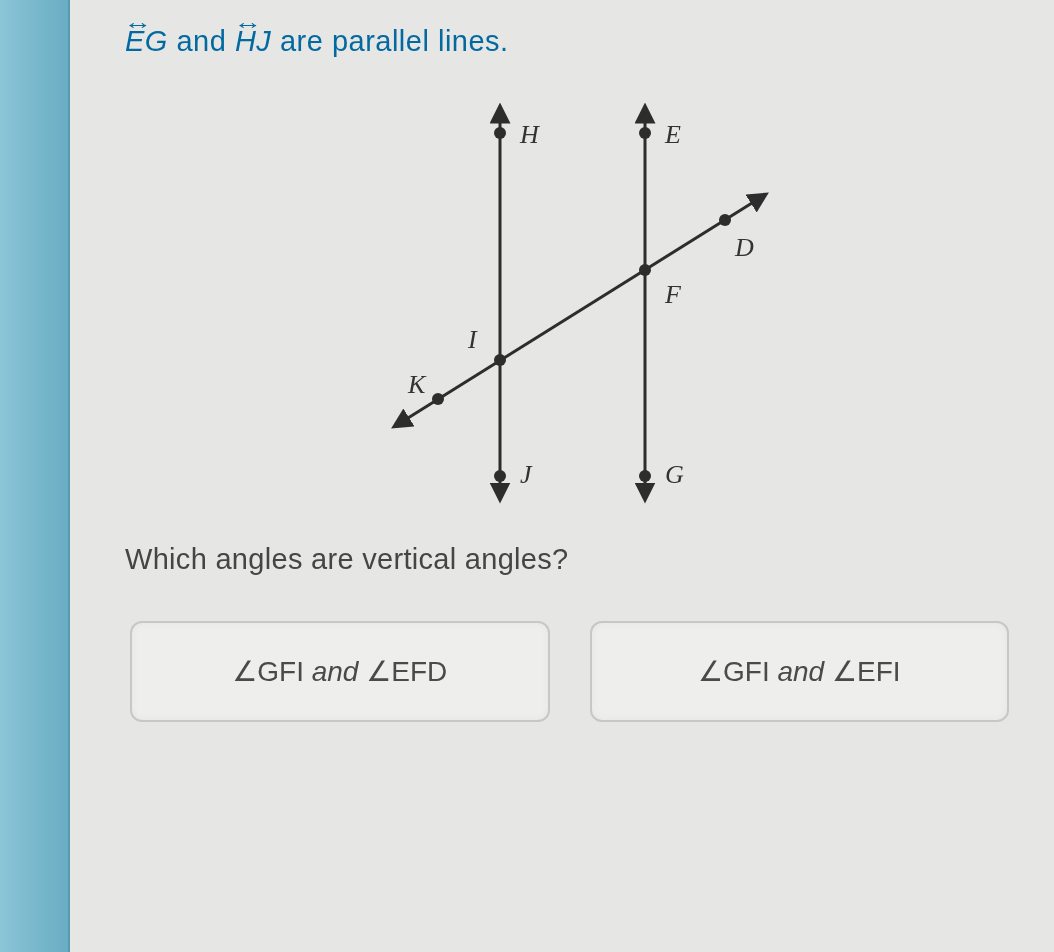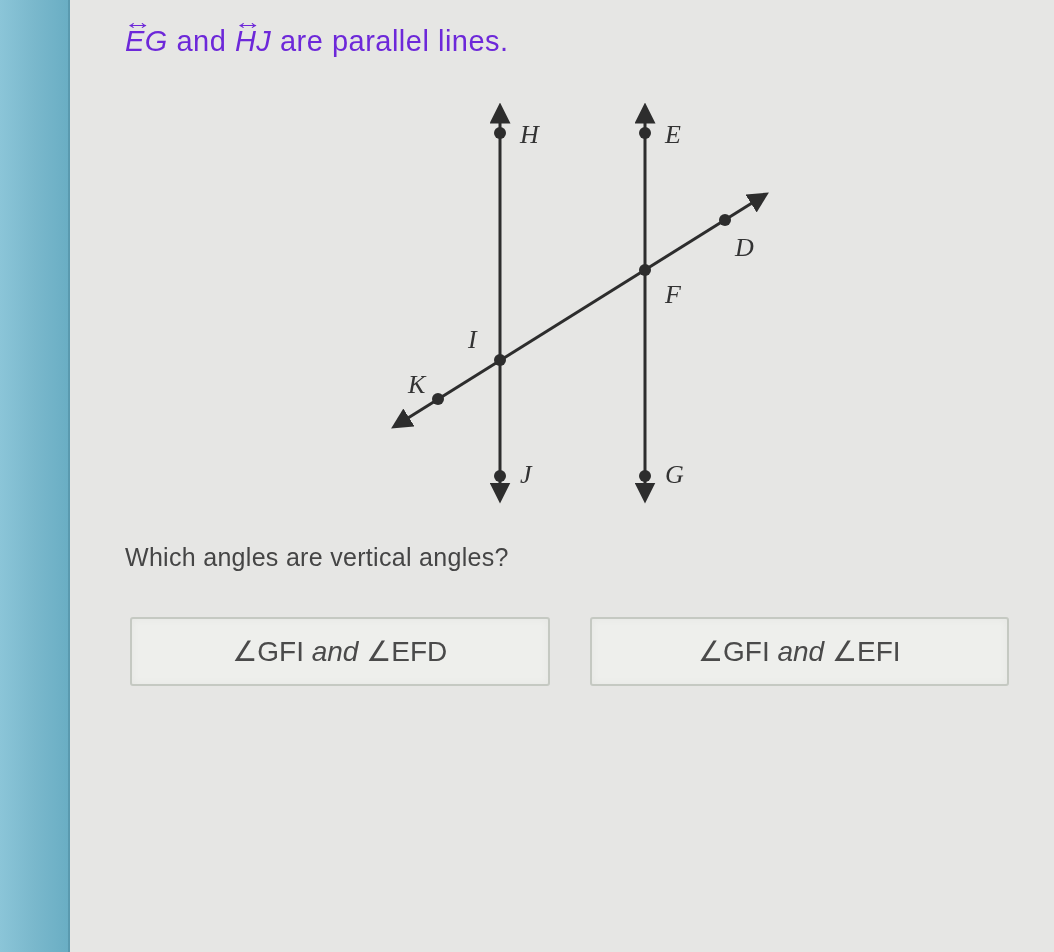--- a/index.html
+++ b/index.html
@@ -22,21 +22,21 @@
       border-right: 2px solid #5a9aaf;
     }
     .content {
       flex: 1;
       padding: 25px 40px 0 55px;
       background: #e6e6e4;
       position: relative;
     }
     .prompt-line {
       font-size: 29px;
-      color: #6d28d9;
+      color: #0369a1;
       margin-bottom: 15px;
       letter-spacing: 0.5px;
     }
     .line-symbol {
       display: inline-block;
       position: relative;
       font-style: italic;
     }
     .line-symbol::before {
       content: '↔';
@@ -50,36 +50,36 @@
     .diagram-wrap {
       display: flex;
       justify-content: center;
       margin: 30px 0 25px 0;
     }
     .diagram {
       width: 500px;
       height: 430px;
     }
     .question-line {
-      font-size: 25px;
+      font-size: 29px;
       color: #454545;
       margin-bottom: 45px;
       letter-spacing: 0.3px;
     }
     .answers {
       display: grid;
       grid-template-columns: 1fr 1fr;
       gap: 28px 40px;
       padding: 0 5px;
     }
     .answer-btn {
       background: #eeefec;
       border: 2px solid #c5c9c2;
-      border-radius: 3px;
-      padding: 16px 10px;
+      border-radius: 12px;
+      padding: 32px 10px;
       font-size: 28px;
       color: #4a4a4a;
       text-align: center;
       font-style: italic;
       font-family: Verdana, Geneva, sans-serif;
       cursor: pointer;
       box-shadow: inset 0 0 8px rgba(0,0,0,0.04);
     }
     .angle {
       font-style: normal;

